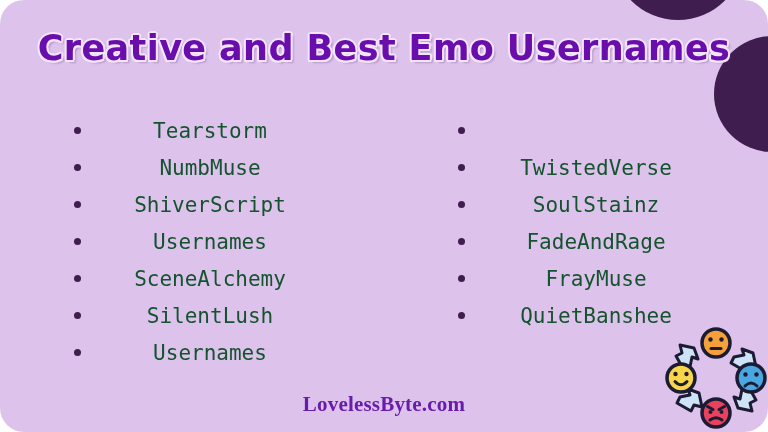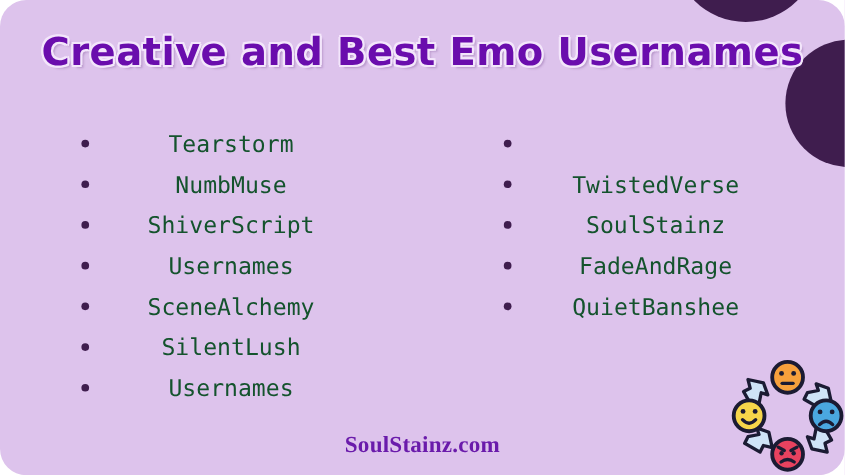--- a/index.html
+++ b/index.html
@@ -192,28 +192,32 @@
       <div class="name-row">
         <span class="bullet"></span>
         <span class="name-text">SoulStainz</span>
       </div>
       <div class="name-row">
         <span class="bullet"></span>
         <span class="name-text">FadeAndRage</span>
       </div>
       <div class="name-row">
         <span class="bullet"></span>
+        <span class="name-text">FrayMuse</span>
+      </div>
+      <div class="name-row">
+        <span class="bullet"></span>
         <span class="name-text">QuietBanshee</span>
       </div>
     </div>
 
   </div>
 
   <div class="footer">
-    <span class="footer-text">SoulStainz.com</span>
+    <span class="footer-text">LovelessByte.com</span>
   </div>
 
   <div class="mood-wheel">
     <svg viewBox="0 0 104 104" width="104" height="104" xmlns="http://www.w3.org/2000/svg">
       <g>
         <path d="M20 44 L12 30 L18 27 L16 19 L30 22 L34 33 L28 31 L26 41 Z" fill="#cfe3f7" stroke="#1b1b33" stroke-width="3" stroke-linejoin="round"></path>
       </g>
       <g>
         <path d="M84 44 L92 30 L86 27 L88 19 L74 22 L70 33 L76 31 L78 41 Z" fill="#cfe3f7" stroke="#1b1b33" stroke-width="3" stroke-linejoin="round" transform="rotate(90 79 32)"></path>
       </g>

